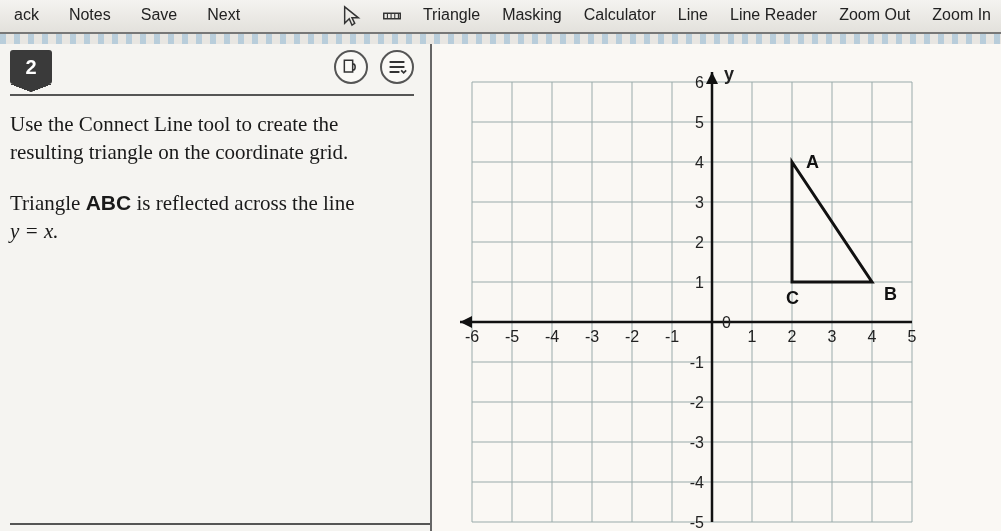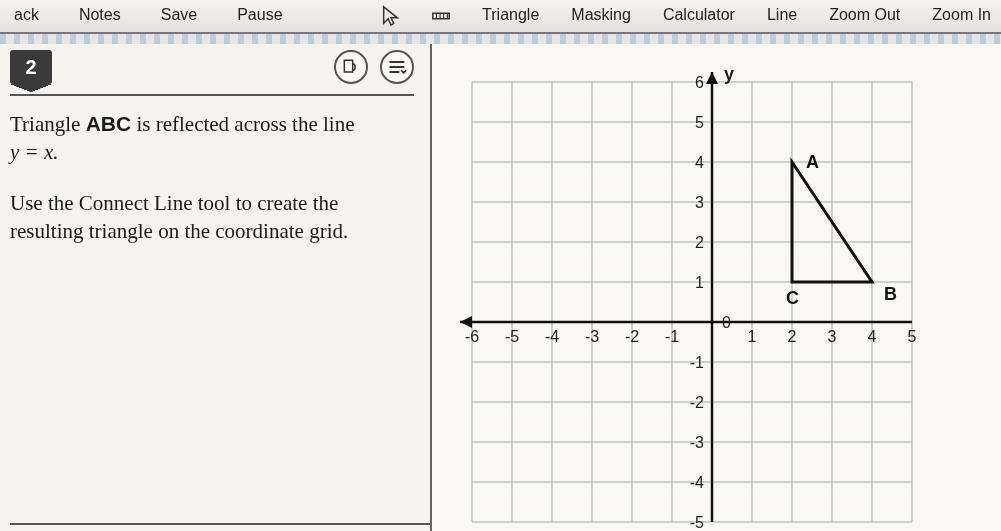--- a/index.html
+++ b/index.html
@@ -14,21 +14,21 @@
     display: flex;
     align-items: center;
     height: 34px;
     padding: 0 4px;
     background: linear-gradient(#f4f3f0,#e3e1dc);
     border-bottom: 2px solid #777;
     font-family: Arial, sans-serif;
     font-size: 16px;
     color: #222;
   }
-  .toolbar .left, .toolbar .right { display: flex; align-items: center; gap: 20px; }
+  .toolbar .left, .toolbar .right { display: flex; align-items: center; gap: 10px; }
   .toolbar .spacer { flex: 1; }
   .tbtn {
     padding: 2px 10px 4px 10px;
     cursor: pointer;
     border-radius: 3px;
   }
   .tbtn.small { padding: 2px 6px 4px 6px; }
   .iconbtn {
     width: 30px; height: 26px;
     display: flex; align-items: center; justify-content: center;
@@ -115,39 +115,40 @@
   }
 </style>
 </head>
 <body>
 
 <div class="toolbar">
   <div class="left">
     <div class="tbtn">ack</div>
     <div class="tbtn">Notes</div>
     <div class="tbtn">Save</div>
-    <div class="tbtn">Pause</div>
+    <div class="tbtn">Next</div>
   </div>
   <div class="spacer"></div>
   <div class="right">
     <div class="iconbtn">
       <svg viewBox="0 0 24 24">
           <path d="M4 2 L4 20 L9 15 L12 22 L15 20 L12 14 L19 14 Z" fill="none" stroke="#333" stroke-width="1.6"></path>
         </svg>
     </div>
     <div class="iconbtn">
       <svg viewBox="0 0 24 24">
           <rect x="3" y="9" width="18" height="6" fill="none" stroke="#333" stroke-width="1.6"></rect>
           <path d="M7 9v6 M11 9v6 M15 9v6 M19 9v6" stroke="#333" stroke-width="1.2"></path>
         </svg>
     </div>
     <div class="tbtn small">Triangle</div>
     <div class="tbtn small">Masking</div>
     <div class="tbtn small">Calculator</div>
     <div class="tbtn small">Line</div>
+    <div class="tbtn small">Line Reader</div>
     <div class="tbtn small">Zoom Out</div>
     <div class="tbtn small">Zoom In</div>
   </div>
 </div>
 <div class="dotstrip"></div>
 
 <div class="content">
   <div class="leftpane">
     <div class="qhead">
       <div class="qnum">2</div>
@@ -160,26 +161,26 @@
         <div class="circico">
           <svg width="20" height="20" viewBox="0 0 24 24">
               <path d="M4 6h16 M4 12h16 M4 18h10" stroke="#333" stroke-width="2.4" stroke-linecap="round"></path>
               <path d="M17 16l3 3 3-3" fill="none" stroke="#333" stroke-width="2"></path>
             </svg>
         </div>
       </div>
     </div>
     <div class="prompt">
       <p>
+        <span>Use the Connect Line tool to create the</span><br>
+        <span>resulting triangle on the coordinate grid.</span>
+      </p>
+      <p>
         <span>Triangle </span><span style="font-family:Arial;font-weight:600">ABC</span><span> is reflected across the line</span><br>
         <span class="eq">y = x.</span>
-      </p>
-      <p>
-        <span>Use the Connect Line tool to create the</span><br>
-        <span>resulting triangle on the coordinate grid.</span>
       </p>
     </div>
     <div class="botline"></div>
   </div>
 
   <div class="rightpane">
     <svg class="grid" id="gridsvg" width="540" height="470">
         <line x1="30" y1="20" x2="30" y2="460" stroke="#9aa" stroke-width="1"></line>
         <line x1="70" y1="20" x2="70" y2="460" stroke="#9aa" stroke-width="1"></line>
         <line x1="110" y1="20" x2="110" y2="460" stroke="#9aa" stroke-width="1"></line>

